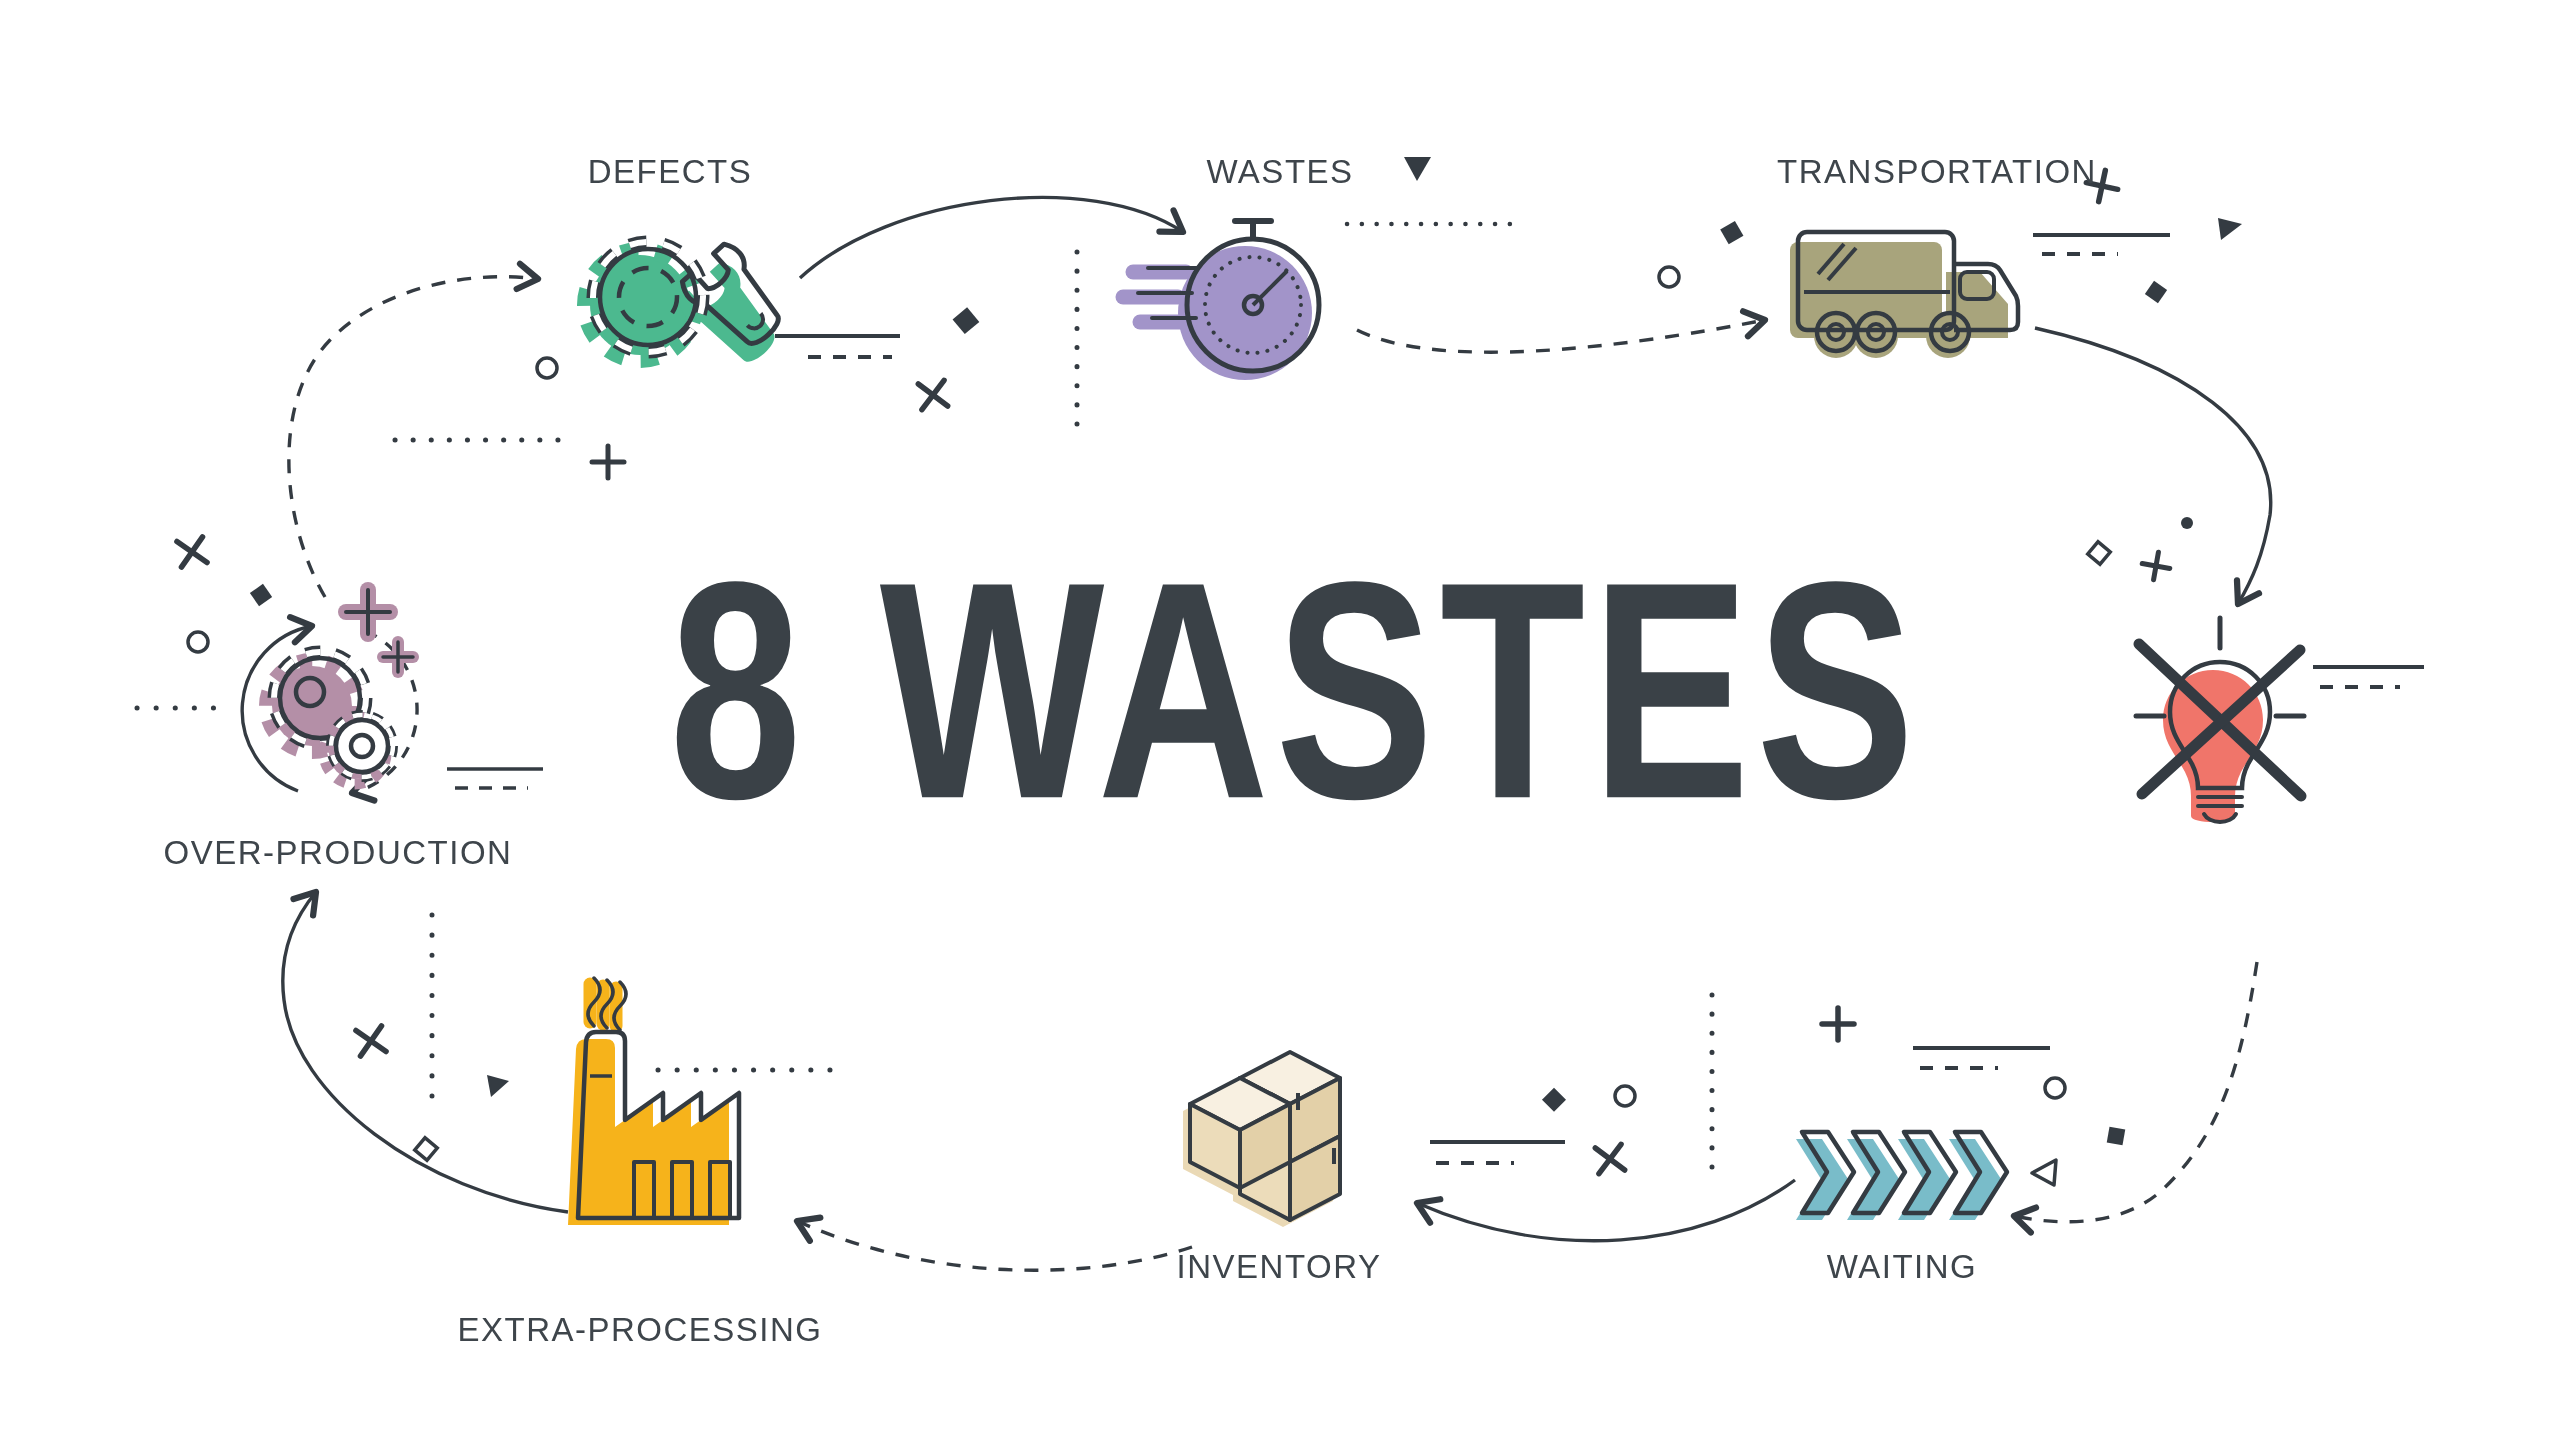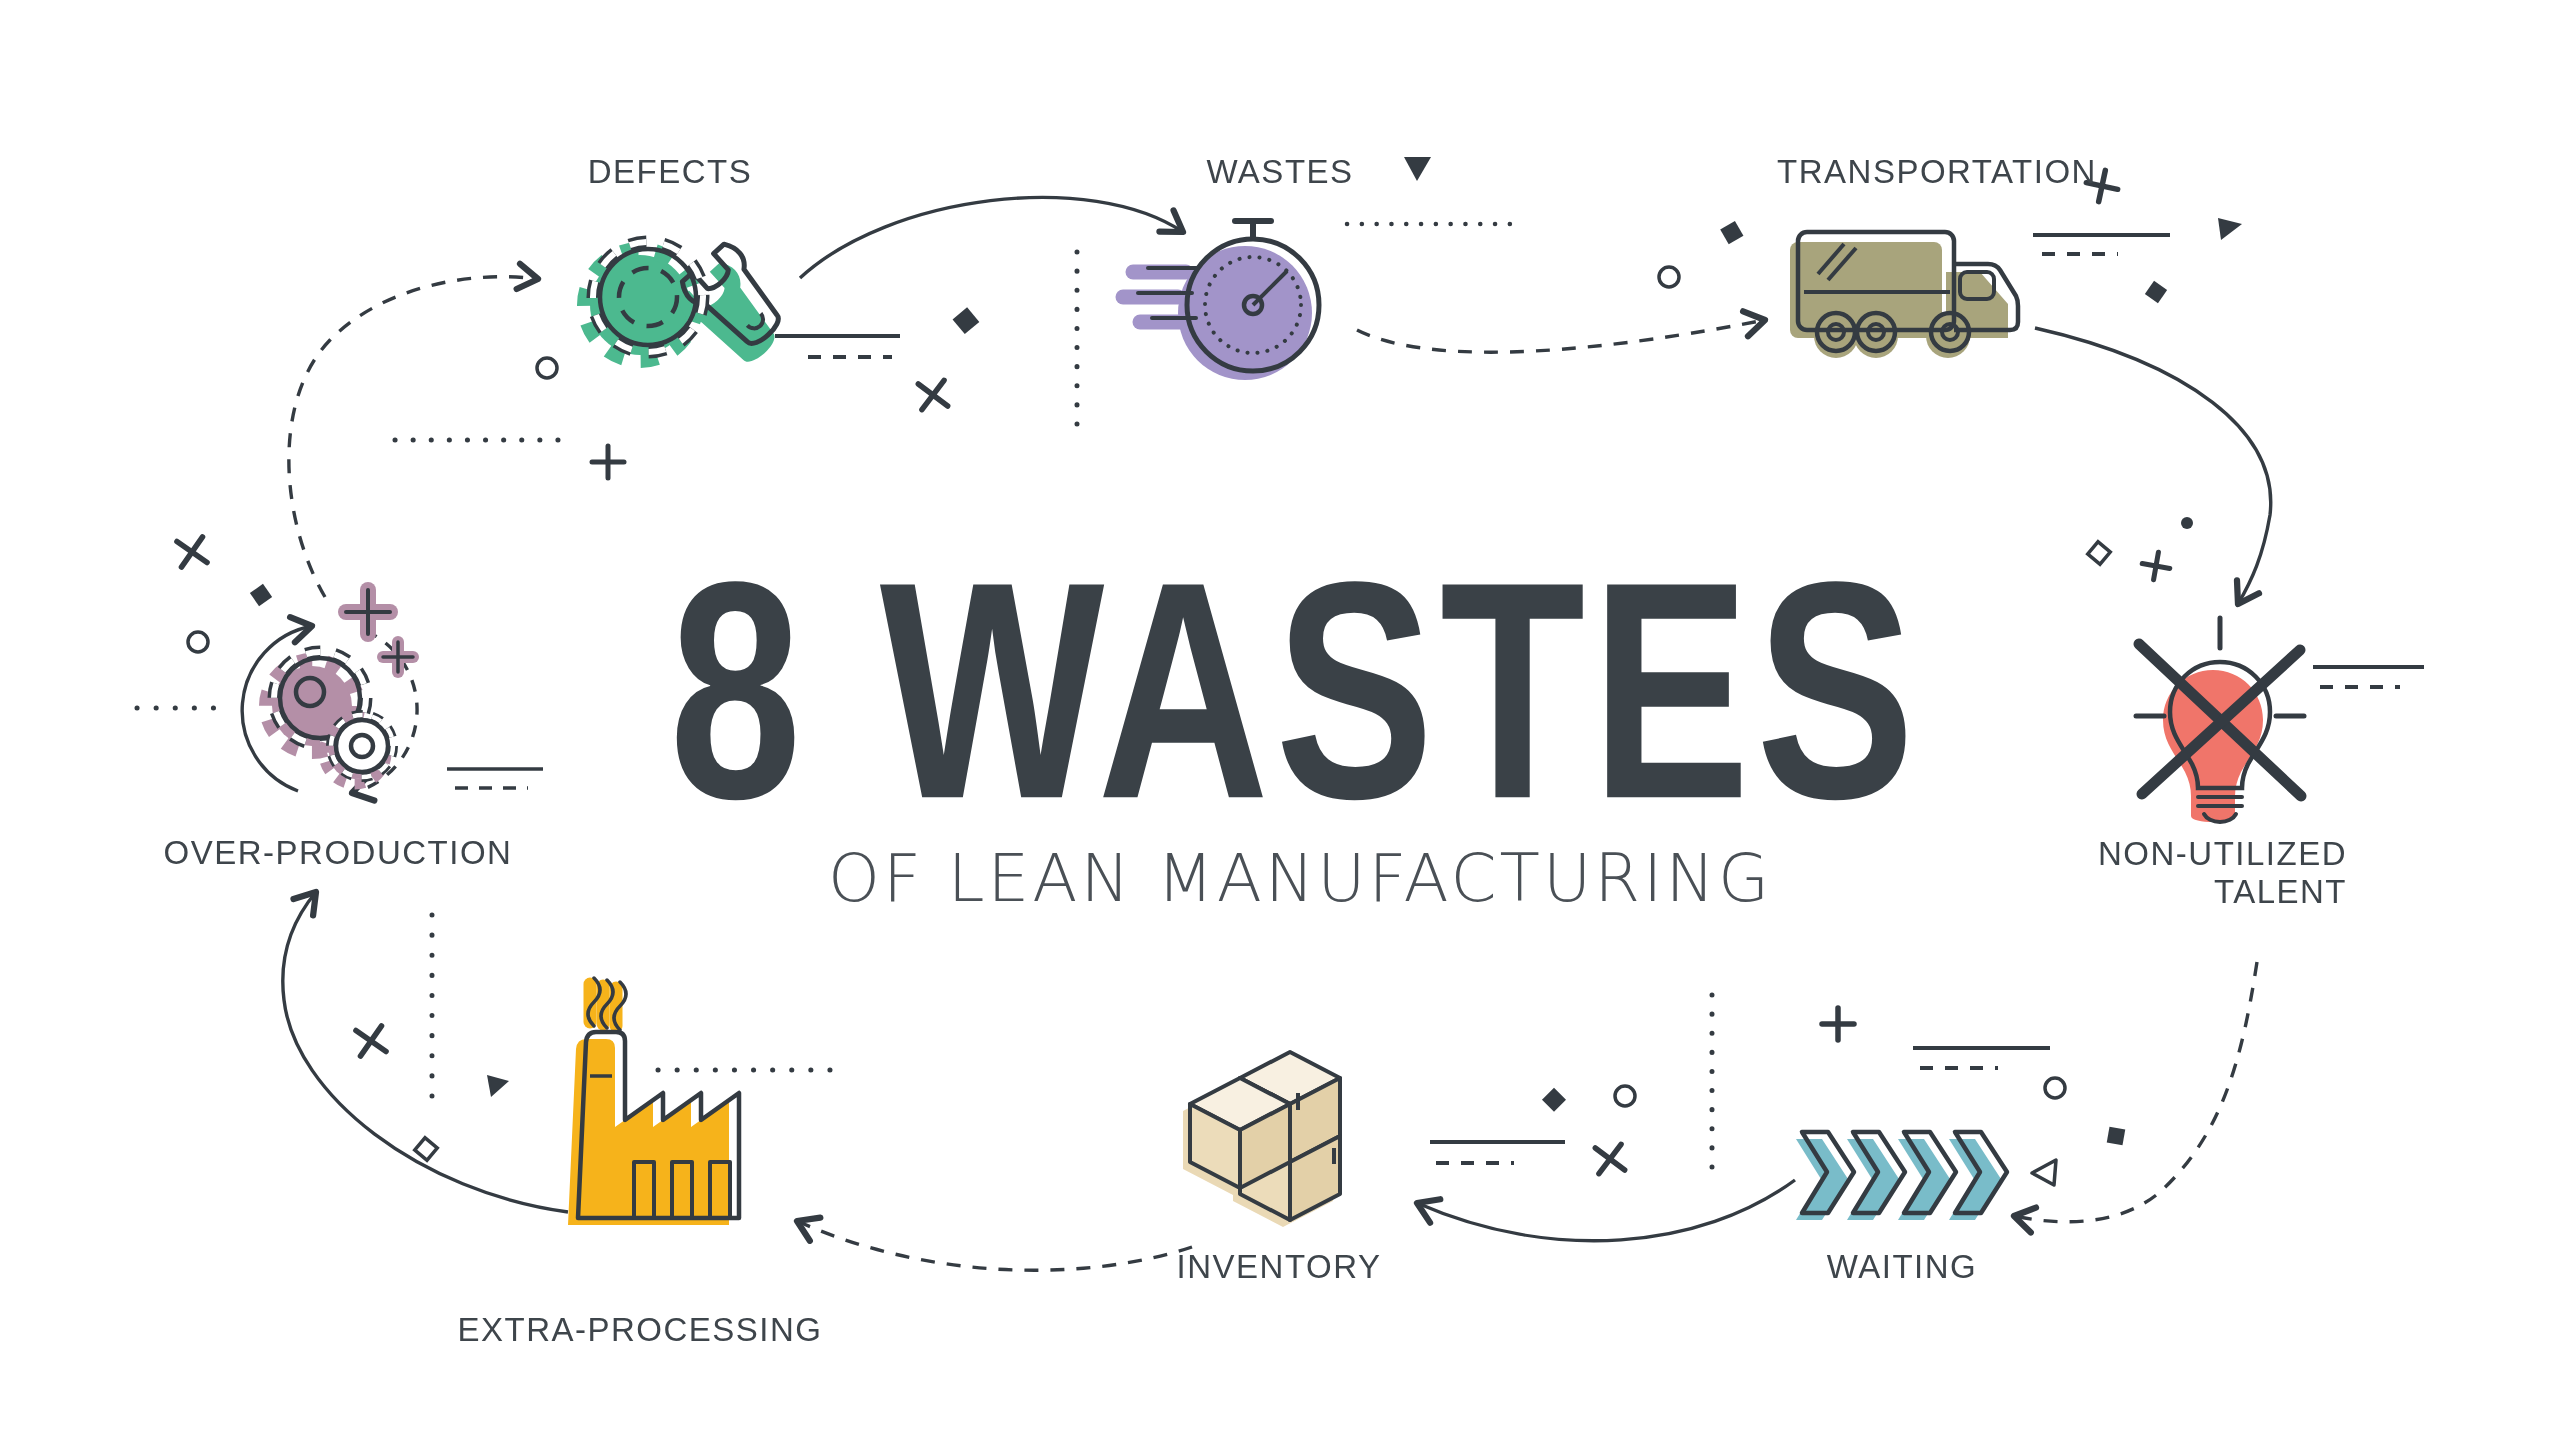--- a/index.html
+++ b/index.html
@@ -303,23 +303,21 @@
     </g>
     <rect x="253" y="587" width="16" height="16" class="inkf" transform="rotate(55 261 595)"></rect>
     <circle cx="198" cy="642" r="10" fill="none" class="ink" stroke-width="3.5"></circle>
     <line x1="137" y1="708" x2="220" y2="708" class="ink" stroke-width="5" stroke-linecap="round" stroke-dasharray="0.1 19"></line>
     <line x1="447" y1="769" x2="543" y2="769" class="ink" stroke-width="3.5"></line>
     <line x1="455" y1="788" x2="528" y2="788" class="ink" stroke-width="3.5" stroke-dasharray="13 11"></line>
   </g>
 </svg>
 
   <div id="main-title">8 WASTES</div>
-  <div id="sub-title">OF LEAN MANUFACTURING</div>
 
   <div class="nlabel" style="left:670px;top:172px">DEFECTS</div>
   <div class="nlabel" style="left:1280px;top:172px">WASTES</div>
   <div class="nlabel" style="left:1937px;top:172px">TRANSPORTATION</div>
-  <div class="nlabel wrap" style="left:2222px;top:873px">NON-UTILIZED TALENT</div>
   <div class="nlabel" style="left:1902px;top:1267px">WAITING</div>
   <div class="nlabel" style="left:1279px;top:1267px">INVENTORY</div>
   <div class="nlabel" style="left:640px;top:1330px">EXTRA-PROCESSING</div>
   <div class="nlabel" style="left:338px;top:853px">OVER-PRODUCTION</div>
 </div>
 
 </body></html>

